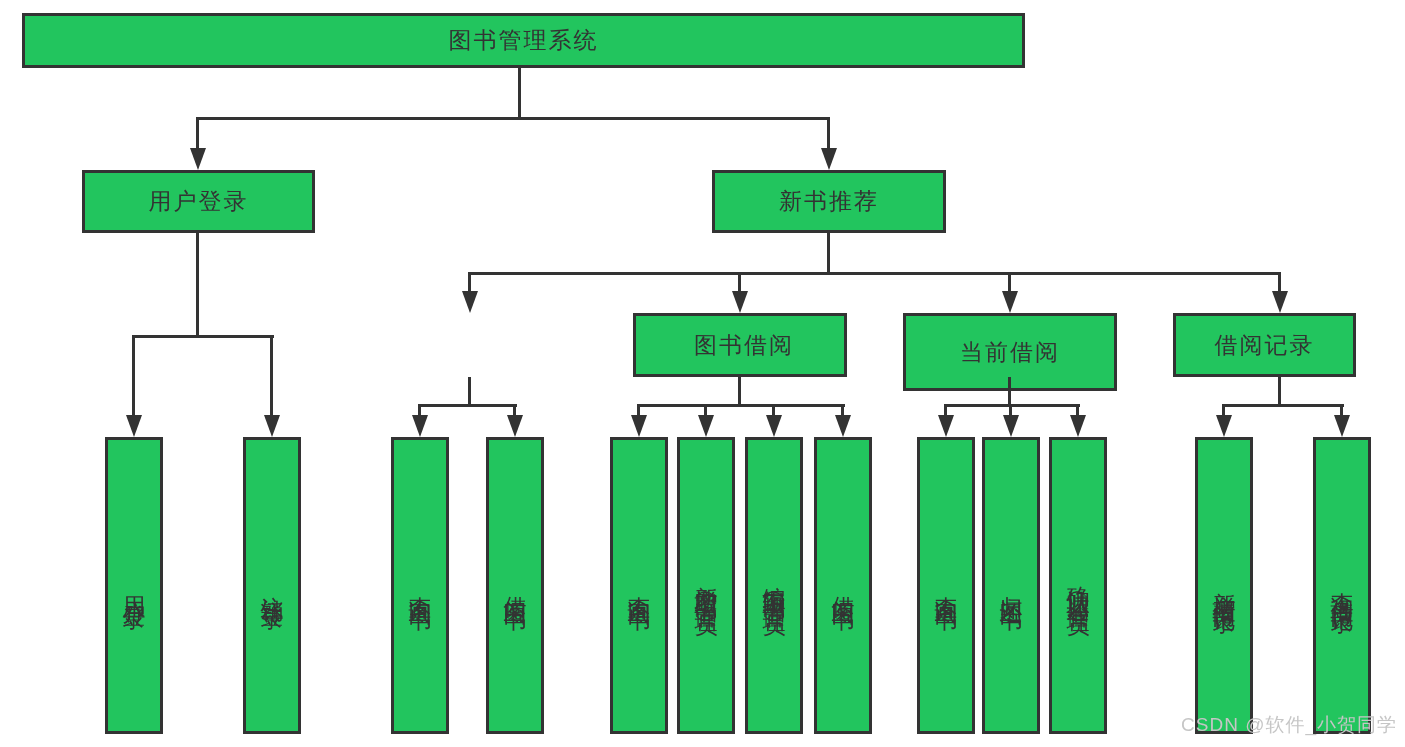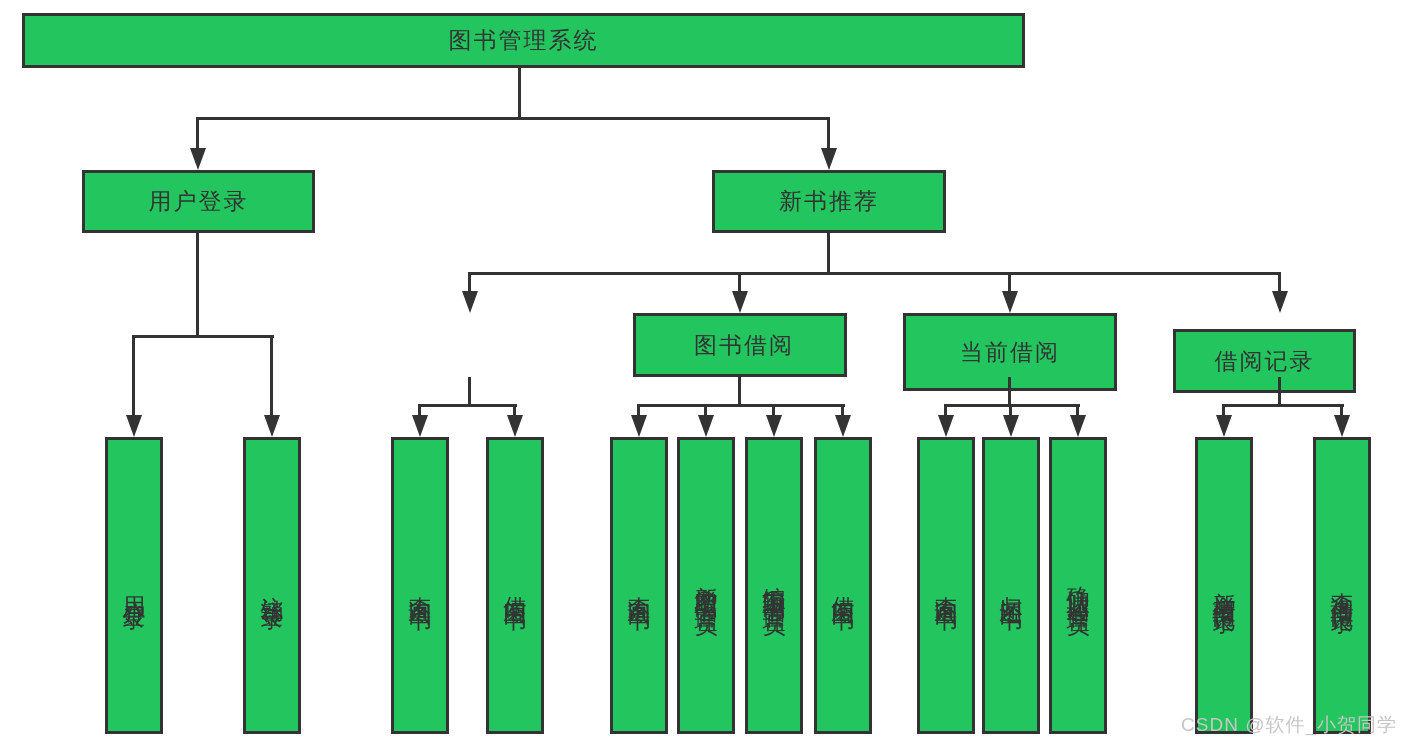--- a/index.html
+++ b/index.html
@@ -90,21 +90,21 @@
   <div class="box" style="left:712px; top:170px; width:234px; height:63px;">
     <span class="hbox-label">新书推荐</span>
   </div>
 
   <div class="box" style="left:633px; top:313px; width:214px; height:64px;padding-left:8px;">
     <span class="hbox-label">图书借阅</span>
   </div>
   <div class="box" style="left:903px; top:313px; width:214px; height:78px;">
     <span class="hbox-label">当前借阅</span>
   </div>
-  <div class="box" style="left:1173px; top:313px; width:183px; height:64px;margin-top:16px;">
+  <div class="box" style="left:1173px; top:313px; width:183px; height:64px;">
     <span class="hbox-label">借阅记录</span>
   </div>
 
   <div class="box leaf" style="left:105px;">
     <span class="vlabel">用户登录</span>
   </div>
   <div class="box leaf" style="left:243px;">
     <span class="vlabel">注销登录</span>
   </div>
 

